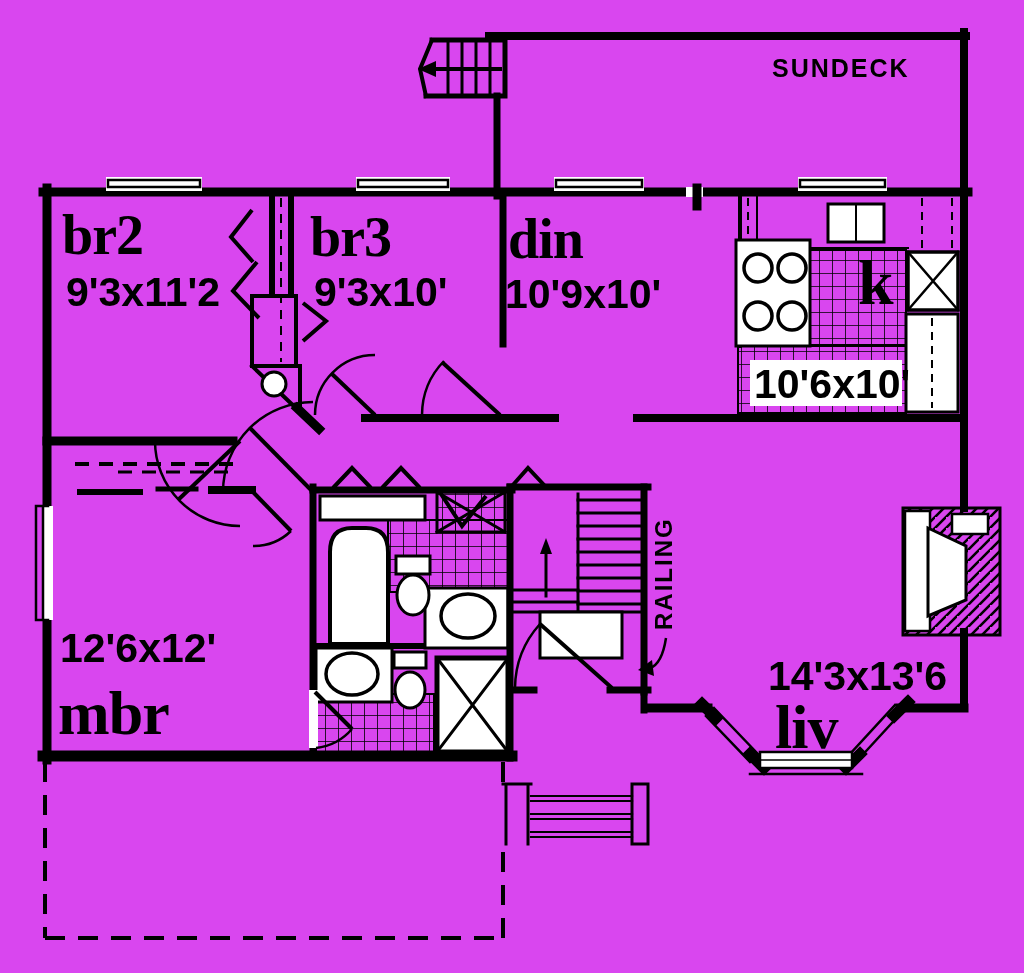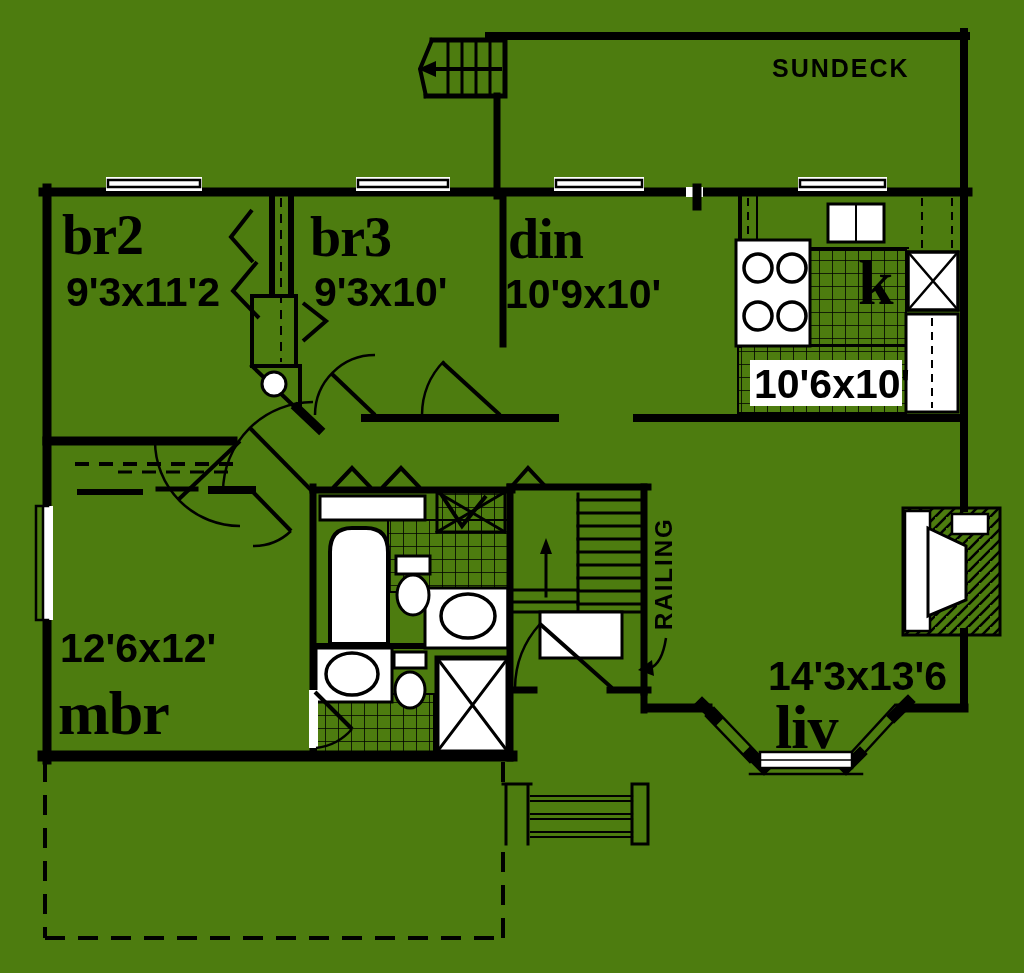--- a/index.html
+++ b/index.html
@@ -1,16 +1,16 @@
 <!DOCTYPE html>
 <html><head>
 <meta charset="utf-8">
 <style>
   html,body{margin:0;padding:0;background:#fff}
-  .page{width:1024px;height:973px;background:#4d7c0f;position:relative;overflow:hidden}
+  .page{width:1024px;height:973px;background:#d946ef;position:relative;overflow:hidden}
   .w{stroke:#000;fill:none;stroke-linecap:square}
   .f{fill:#fff;stroke:#000}
   .wh{fill:#fff;stroke:none}
   .arc{stroke:#000;fill:none;stroke-width:2.5}
   .leaf{stroke:#000;fill:none;stroke-width:4}
   .chev{stroke:#000;fill:none;stroke-width:4;stroke-linejoin:miter}
   .dash{stroke:#000;fill:none}
   .t{font-family:"Liberation Serif",serif;font-weight:700;fill:#000;letter-spacing:-1px}
   .m{font-family:"Liberation Sans",sans-serif;font-weight:600;fill:#000}
   .s{font-family:"Liberation Sans",sans-serif;font-weight:700;fill:#000}

